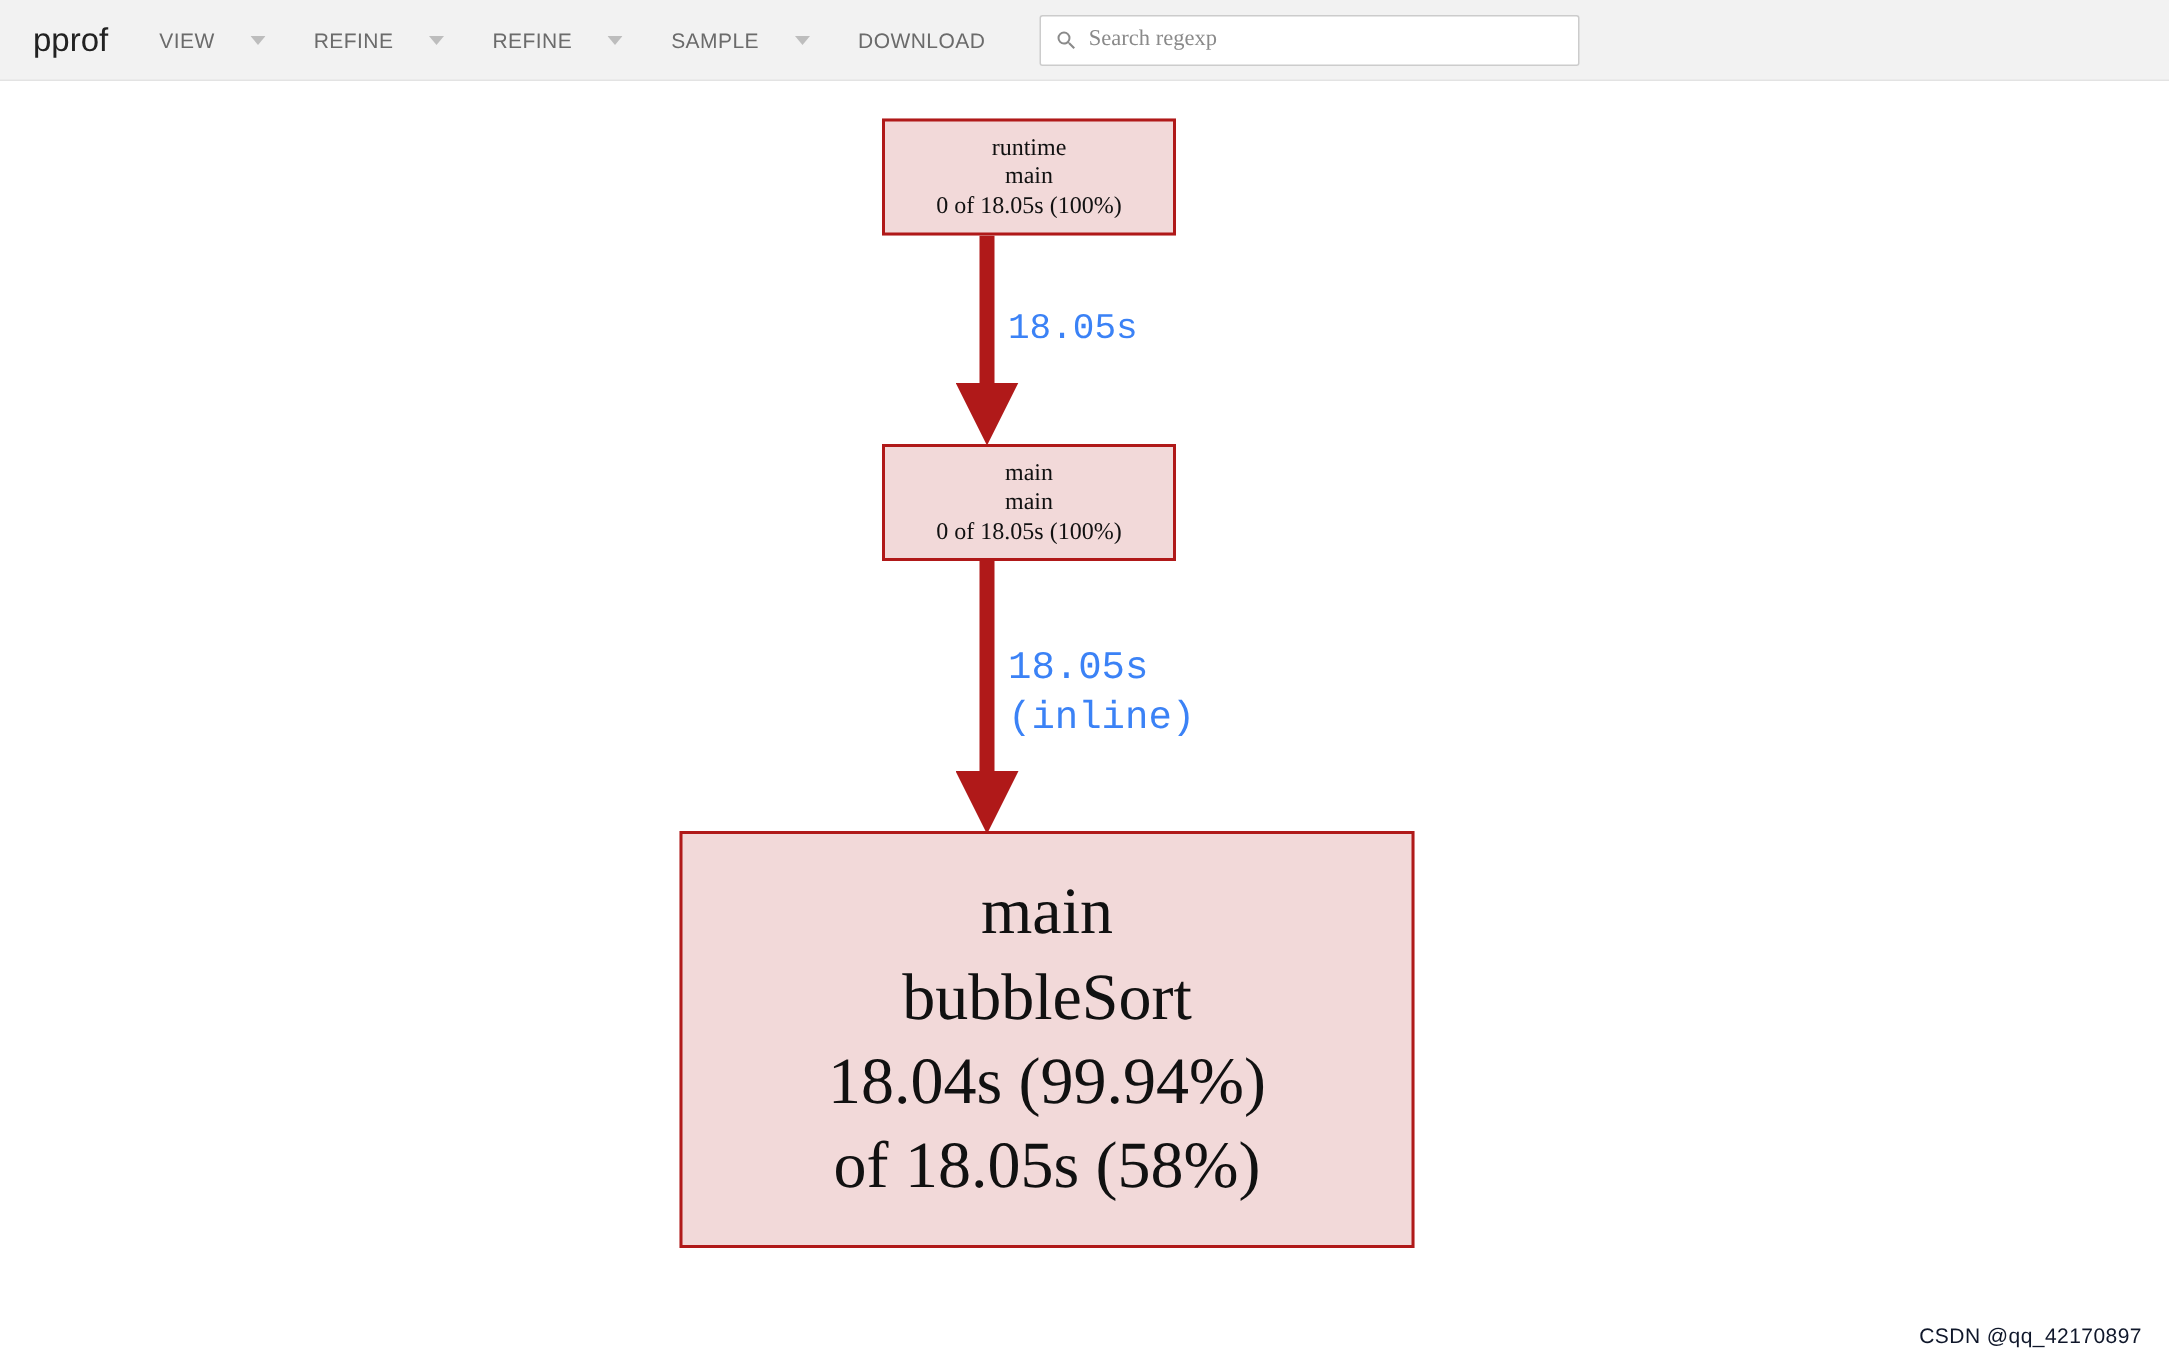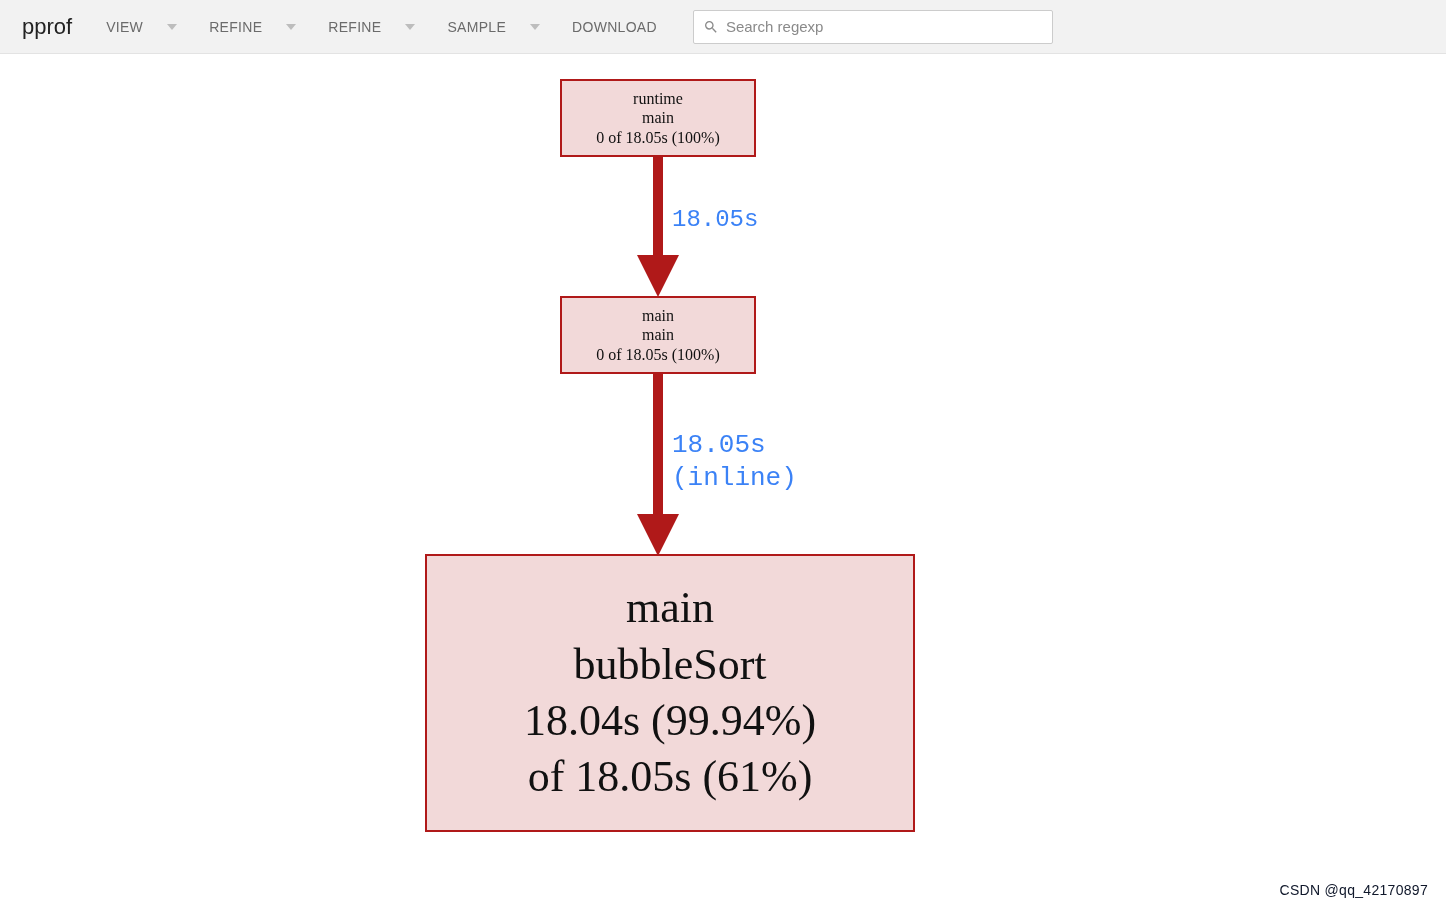--- a/index.html
+++ b/index.html
@@ -10,34 +10,35 @@
     background: #f2f2f2; border-bottom: 1px solid #e3e3e3;
     gap: 8px;
   }
   .title { font-weight: 400; font-size: 22px; color: #222; margin-right: 14px; }
   .menu-item { display: inline-flex; align-items: center; gap: 24px; font-size: 14px; color: #6b6b6b; padding: 6px 12px; cursor: pointer; letter-spacing: .3px; }
   .menu-item svg { width: 10px; height: 10px; }
   .search-wrap { position: relative; margin-left: 16px; }
   .search-wrap svg { position: absolute; left: 10px; top: 50%; transform: translateY(-50%); width: 16px; height: 16px; fill: #8a8a8a; }
   .search-input {
     width: 360px; height: 34px; padding: 4px 10px 4px 32px;
-    border: 1px solid #ccc; border-radius: 2px; font-size: 15px; color: #555; background: #fff;
+    border: 1px solid #ccc; border-radius: 2px; font-size: 15px; color: #555; background: #fff; font-family: Liberation Serif, serif;
   }
   .search-input::placeholder { color: #8a8a8a; }
 
   .canvas { position: relative; width: 100%; height: calc(100% - 54px); overflow: hidden; }
   .node {
     position: absolute;
     border: 2px solid #b01919;
     background: #f2d9d9;
     color: #111;
     display: flex; flex-direction: column; align-items: center; justify-content: center;
     font-family: "Times New Roman", Times, serif;
     text-align: center;
     line-height: 1.2;
+    margin-left: 28px;
   }
   .edge-label {
     position: absolute;
     font-family: Liberation Mono, monospace;
     color: #3b82f6;
     white-space: nowrap;
   }
   svg.edges { position: absolute; inset: 0; width: 100%; height: 100%; pointer-events: none; }
   .watermark { position: absolute; right: 18px; bottom: 11px; font-size: 14px; color: #0f172a; letter-spacing: .3px; }
 </style>
@@ -113,17 +114,17 @@
 
   <div class="edge-label" style="left:672px; top:375px; font-size:26px; line-height:1.25;">
     <div>18.05s</div>
     <div>(inline)</div>
   </div>
 
   <div class="node" style="left:425px; top:500px; width:490px; height:278px; font-size:44px; line-height:1.28;">
     <div>main</div>
     <div>bubbleSort</div>
     <div>18.04s (99.94%)</div>
-    <div>of 18.05s (61%)</div>
+    <div>of 18.05s (58%)</div>
   </div>
 
   <div class="watermark">CSDN @qq_42170897</div>
 </div>
 
 </body></html>

